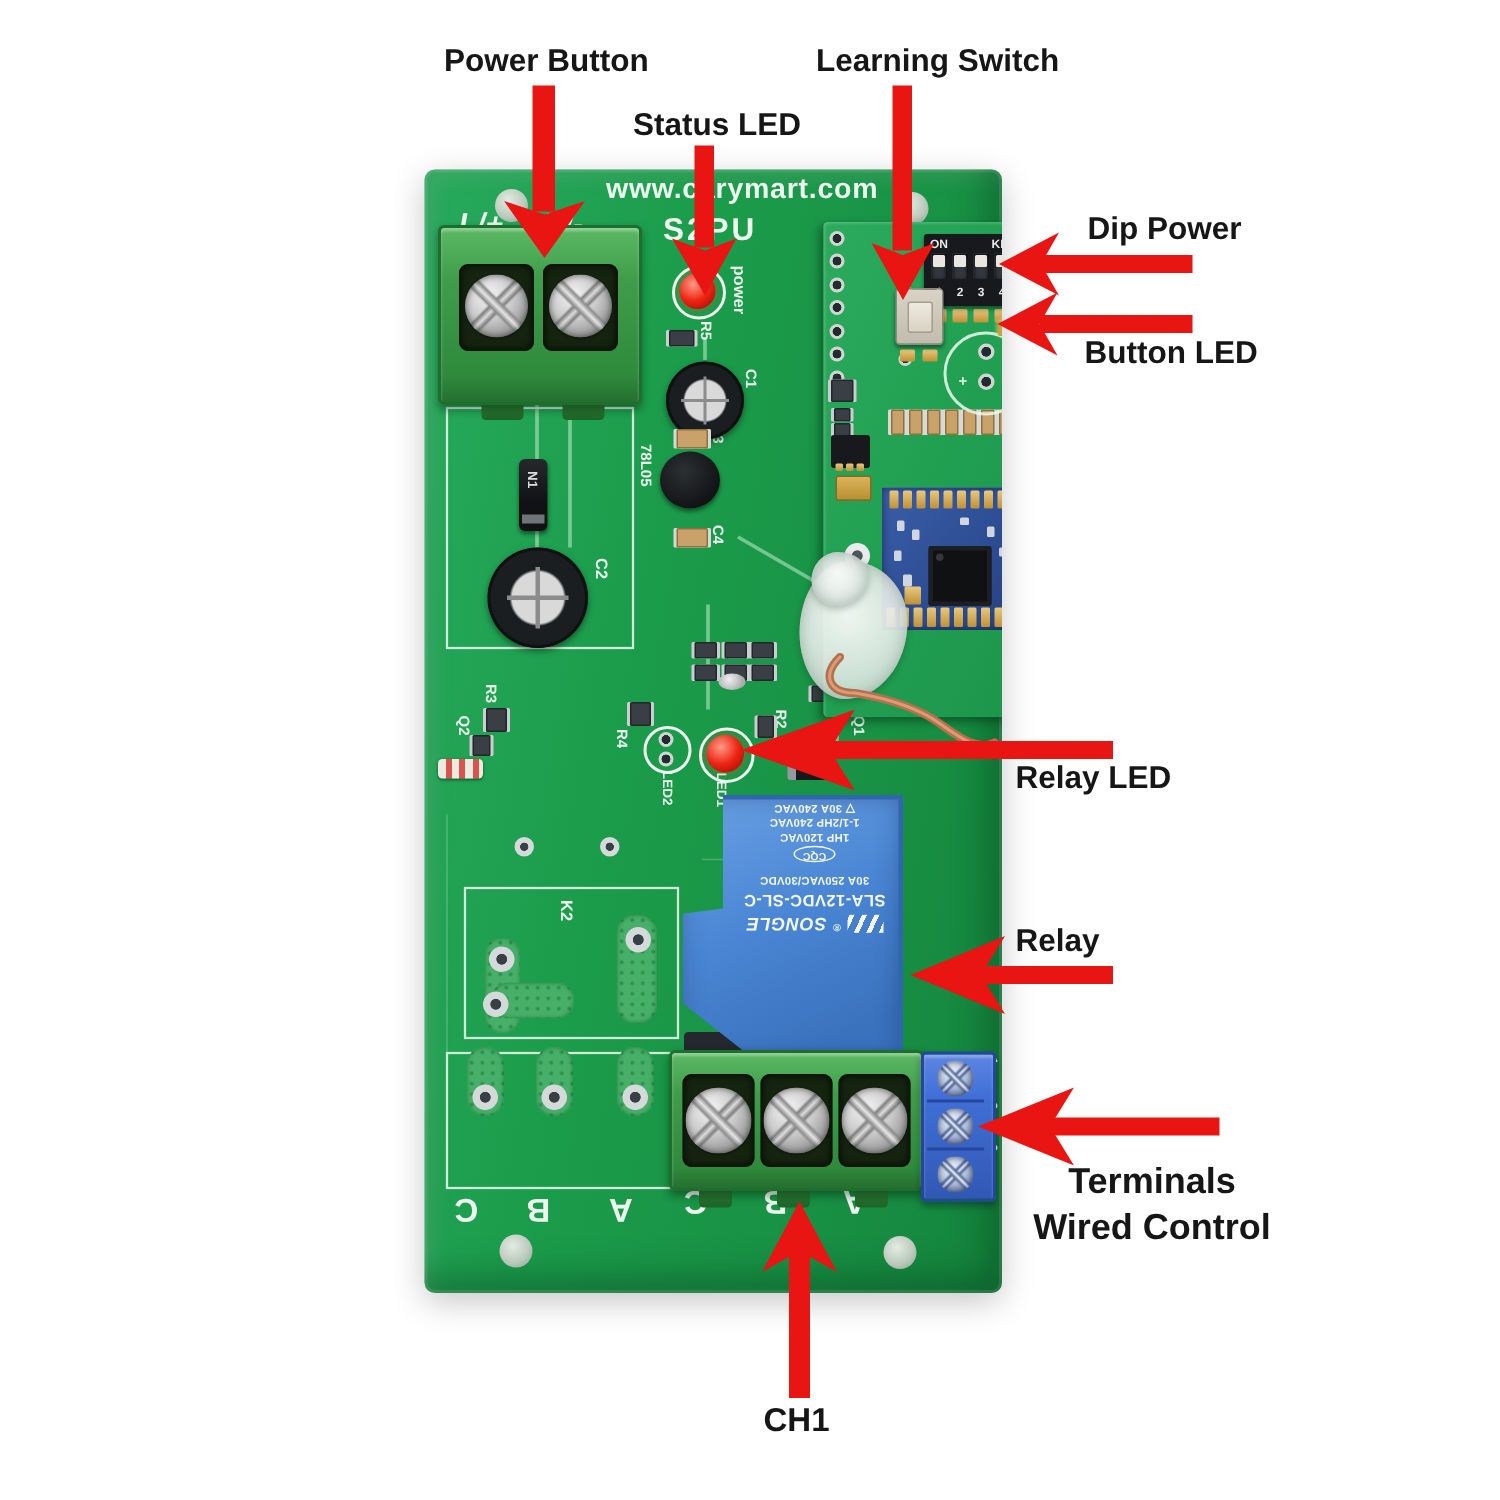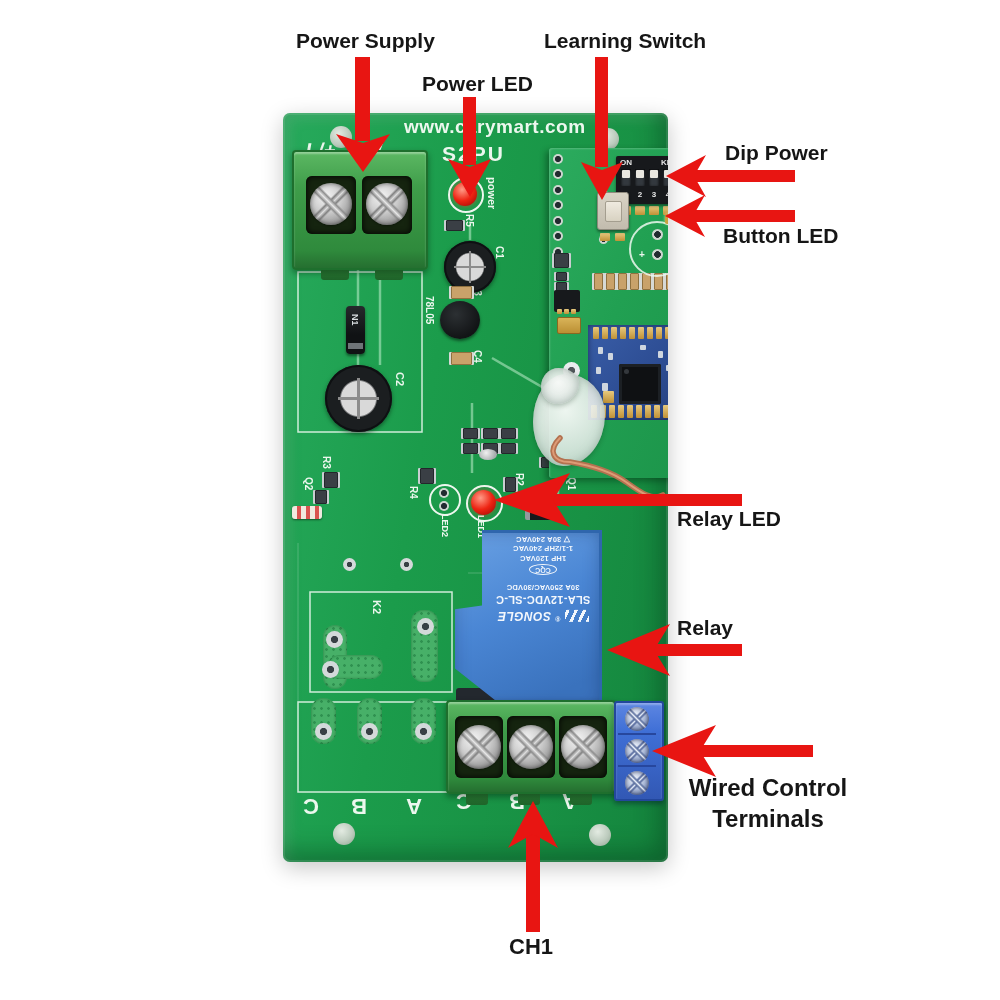--- a/index.html
+++ b/index.html
@@ -426,25 +426,25 @@
         <path d="M652 751 L716 725 L700 751 L716 777 Z"></path>
       </g>
 
       <g>
         <rect x="526" y="833" width="14" height="99"></rect>
         <path d="M533 801 L508 848 L533 834 L558 848 Z"></path>
       </g>
     </g>
   </svg>
 
-  <div class="lbl" style="left:296px;top:29px;">Power Supply</div>
-  <div class="lbl" style="left:422px;top:72px;">Power LED</div>
+  <div class="lbl" style="left:296px;top:29px;">Power Button</div>
+  <div class="lbl" style="left:422px;top:72px;">Status LED</div>
   <div class="lbl" style="left:544px;top:29px;">Learning Switch</div>
   <div class="lbl" style="left:725px;top:141px;">Dip Power</div>
   <div class="lbl" style="left:723px;top:224px;">Button LED</div>
   <div class="lbl" style="left:677px;top:507px;">Relay LED</div>
   <div class="lbl" style="left:677px;top:616px;">Relay</div>
   <div class="lbl lbl-big" style="left:672px;top:772px;width:192px;text-align:center;line-height:31px;">
+    <div>Terminals</div>
     <div>Wired Control</div>
-    <div>Terminals</div>
   </div>
   <div class="lbl" style="left:509px;top:934px;font-size:22px;">CH1</div>
 </div>
 
 </body></html>

